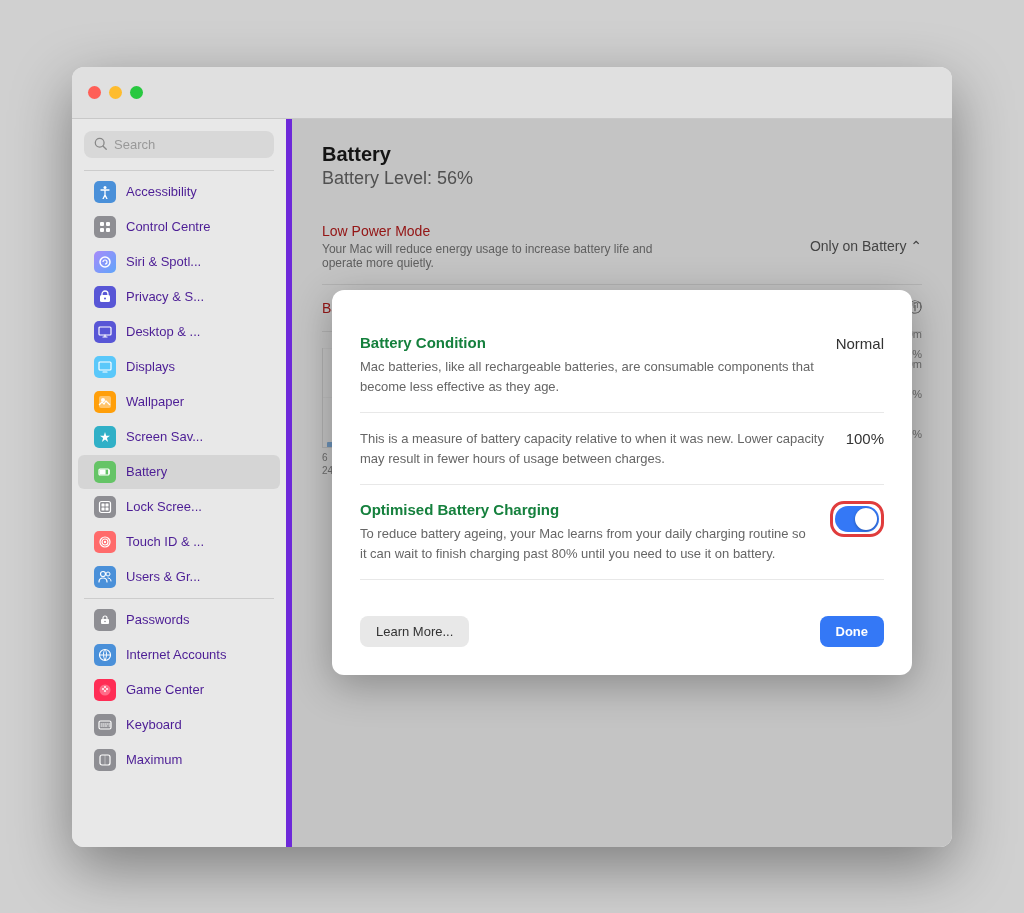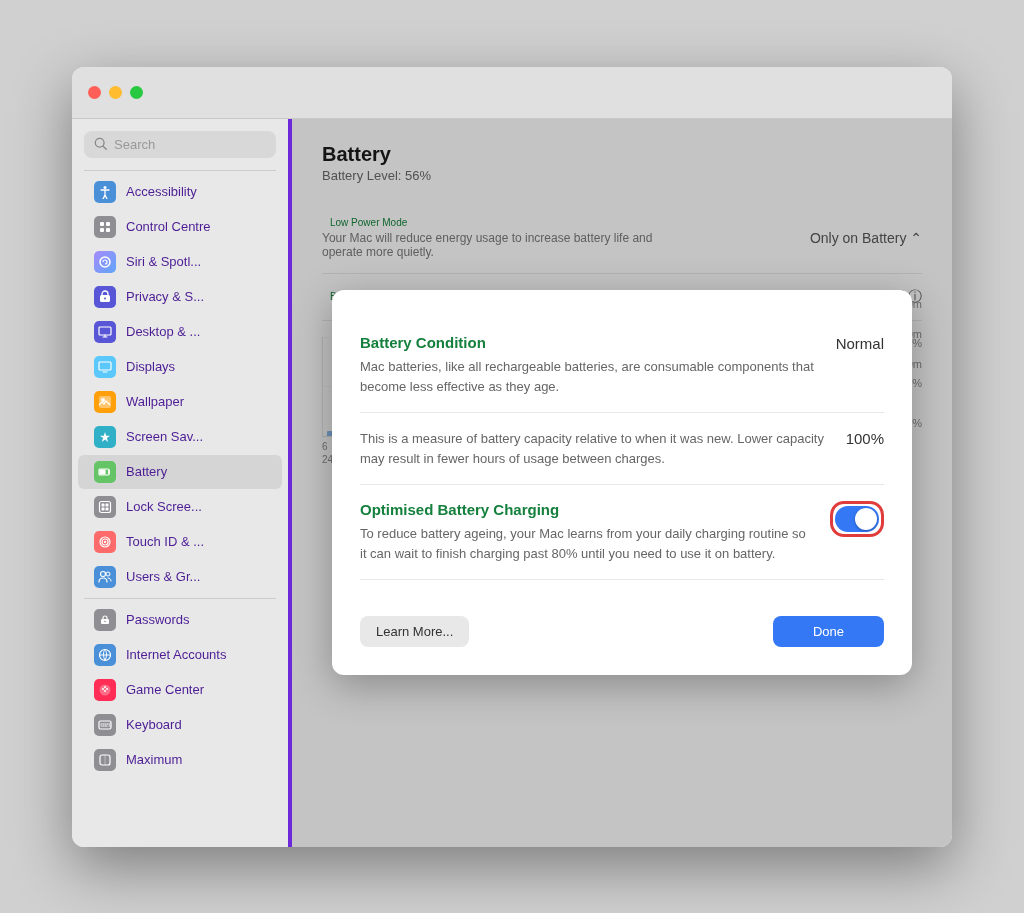--- a/index.html
+++ b/index.html
@@ -51,21 +51,21 @@
 
     .window-body {
       display: flex;
       flex: 1;
     }
 
     
     .sidebar {
       width: 220px;
       background: #e8e8e8;
-      border-right: 4px solid #6d28d9;
+      border-right: 6px solid #6d28d9;
       padding: 12px 0;
       flex-shrink: 0;
       overflow-y: auto;
       text-align: center;
     }
 
     .search-bar {
       margin: 0 12px 12px;
       background: #d8d8d8;
       border-radius: 8px;
@@ -139,37 +139,36 @@
       margin-bottom: 20px;
     }
 
     .section-title {
       font-size: 20px;
       font-weight: 600;
       color: #1a1a1a;
     }
 
     .section-subtitle {
-      font-size: 13px;
+      font-size: 18px;
       color: #666;
       margin-top: 2px;
     }
 
     .settings-row {
       display: flex;
       align-items: center;
       justify-content: space-between;
       padding: 14px 0;
       border-bottom: 1px solid #e0e0e0;
     }
 
     .settings-row-label {
-      font-size: 10px;
-      color: #15803d;
-      margin-left: 8px;
+      font-size: 14px;
+      color: #b91c1c;
     }
 
     .settings-row-desc {
       font-size: 12px;
       color: #777;
       margin-top: 3px;
       max-width: 360px;
     }
 
     .settings-row-value {
@@ -286,25 +285,25 @@
       padding: 8px 16px;
       font-size: 13px;
       color: #333;
       cursor: pointer;
     }
 
     .btn-done {
       background: #3478f6;
       border: none;
       border-radius: 8px;
-      padding: 8px 40px;
+      padding: 8px 16px;
       font-size: 13px;
       color: white;
       cursor: pointer;
-      font-weight: 400;
+      font-weight: 700;
     }
 
     
     .icon-accessibility { background: #4a90d9; }
     .icon-control { background: #8e8e93; }
     .icon-privacy { background: #5856d6; }
     .icon-desktop { background: #5856d6; }
     .icon-displays { background: #5ac8fa; }
     .icon-wallpaper { background: #ff9f0a; }
     .icon-screensaver { background: #30b0c7; }

